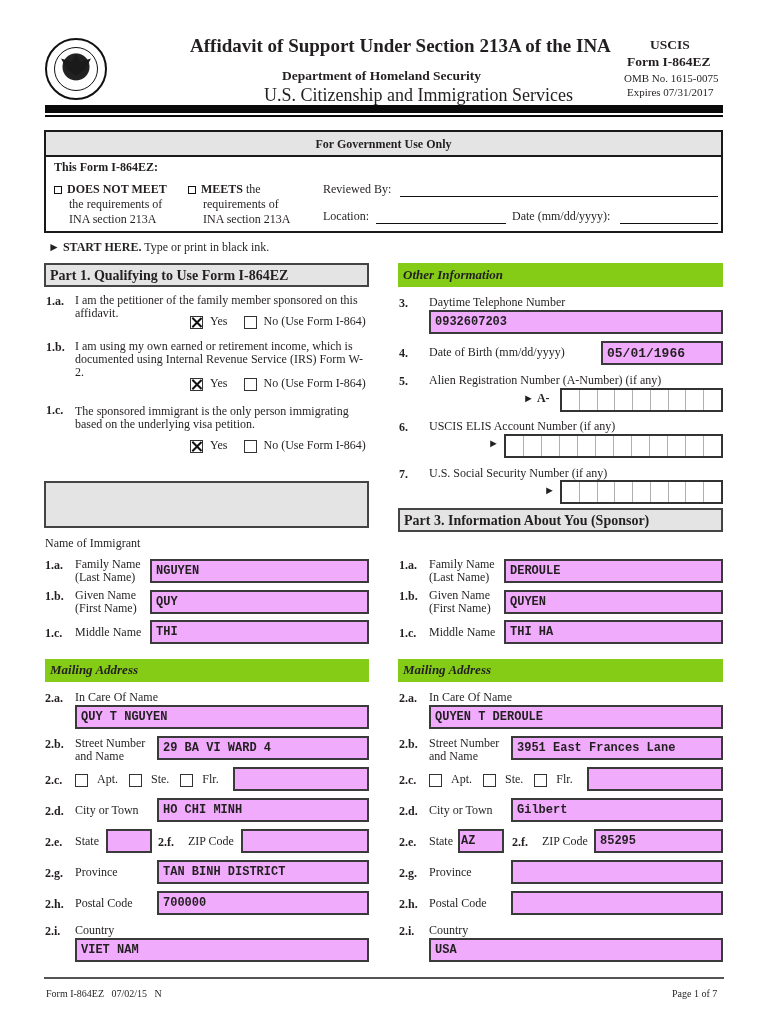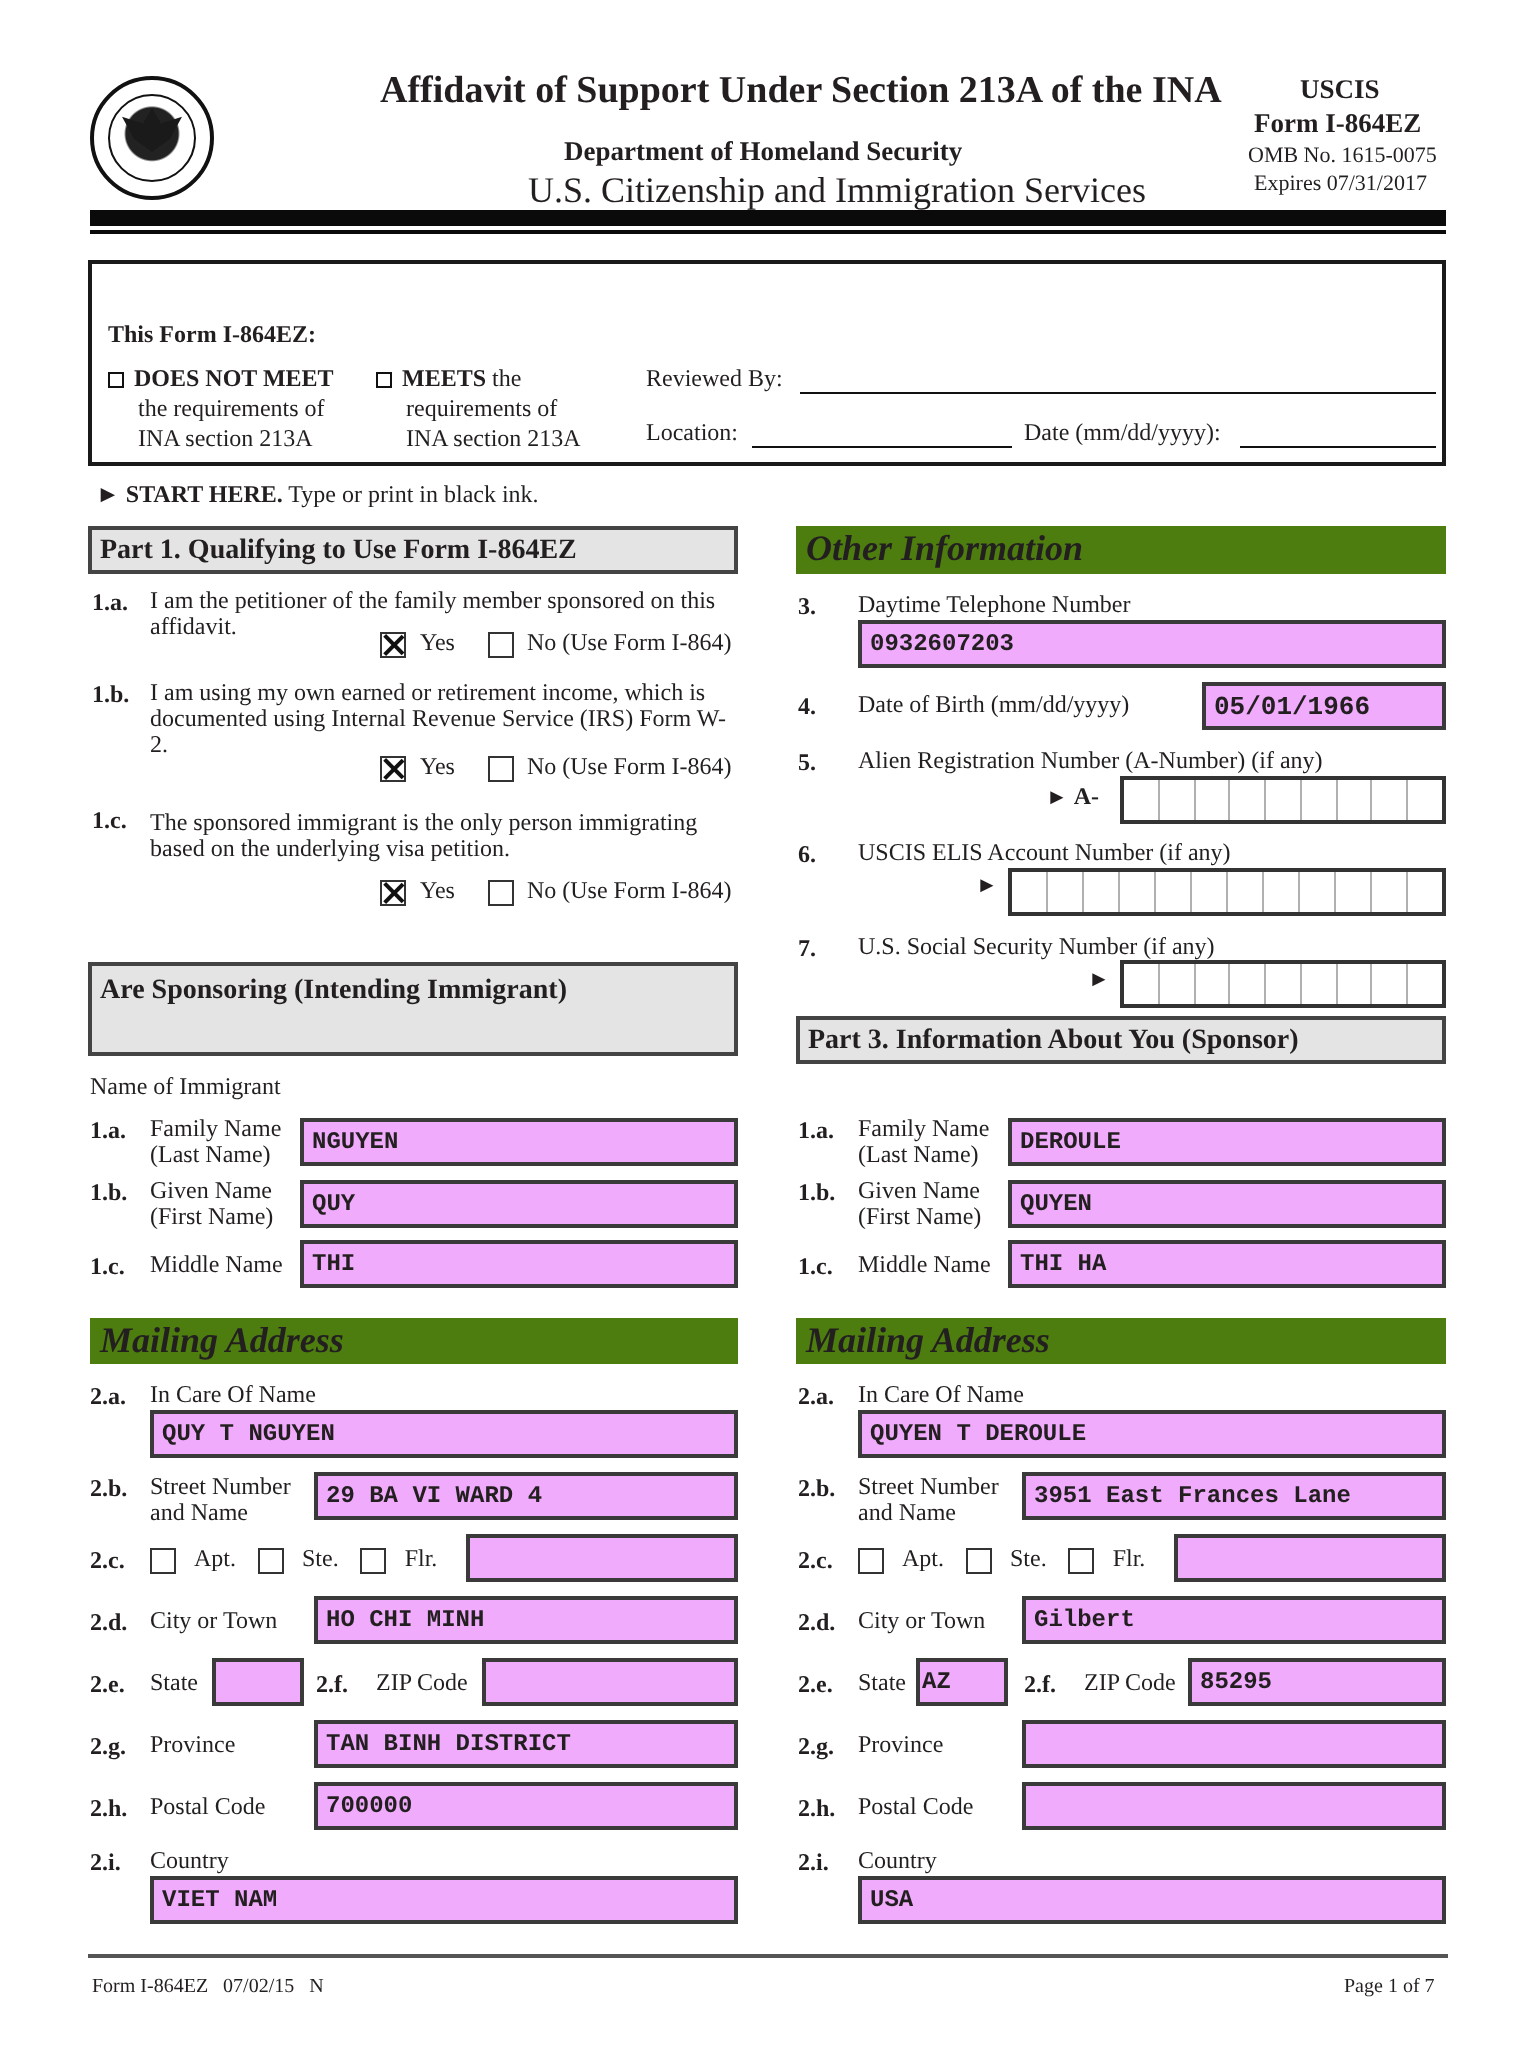--- a/index.html
+++ b/index.html
@@ -28,21 +28,21 @@
   .gov-form { left: 8px; top: 28px; font-size: 12px; font-weight: bold; }
   .small-cb { display: inline-block; width: 8px; height: 8px; border: 1px solid #111; vertical-align: middle; margin-right: 5px; }
   .gov-opt { font-size: 12px; line-height: 15px; }
   .line { border-bottom: 1px solid #111; }
   .fs12 { font-size: 12px; }
 
   .start { left: 48px; top: 240px; font-size: 12px; white-space: nowrap; }
 
   
   .part-head { border: 2px solid #444; background: #e4e4e4; font-weight: bold; font-size: 14px; padding-left: 4px; }
-  .sub-head { background: #4d7c0f; font-weight: bold; font-style: italic; font-size: 18px; padding-left: 5px; }
+  .sub-head { background: #84cc16; font-weight: bold; font-style: italic; font-size: 13px; padding-left: 5px; }
 
   .num { font-weight: bold; font-size: 12px; }
   .lbl { font-size: 12px; line-height: 13px; }
   .box { border: 2px solid #3a3a3a; background: #f0abfc; font-size: 12px; padding-left: 4px; display: flex; align-items: center; }
   .cb { display: inline-block; width: 13px; height: 13px; border: 1px solid #333; background: #fff; vertical-align: middle; position: relative; }
   .cb.checked::before, .cb.checked::after { content: ""; position: absolute; left: 5px; top: -1px; width: 1.5px; height: 13px; background: #111; }
   .cb.checked::before { transform: rotate(45deg); }
   .cb.checked::after { transform: rotate(-45deg); }
   .cbx { font-size: 12px; white-space: nowrap; }
   .cells { border: 2px solid #333; display: flex; background: #fff; }
@@ -65,20 +65,21 @@
 <div class="abs dept">Department of Homeland Security</div>
 <div class="abs uscis-services">U.S. Citizenship and Immigration Services</div>
 <div class="abs r-uscis">USCIS</div>
 <div class="abs r-form">Form I-864EZ</div>
 <div class="abs r-omb">OMB No. 1615-0075</div>
 <div class="abs r-exp">Expires 07/31/2017</div>
 <div class="abs hrule-thick"></div>
 <div class="abs hrule-thin"></div>
 
 <div class="abs gov-box">
+  <div class="gov-head">For Government Use Only</div>
   <div class="abs gov-form">This Form I-864EZ:</div>
 
   <div class="abs gov-opt" style="left:8px; top:50px; width:140px;">
     <div><span class="small-cb"></span><b>DOES NOT MEET</b></div>
     <div style="padding-left:15px;">the requirements of</div>
     <div style="padding-left:15px;">INA section 213A</div>
   </div>
   <div class="abs gov-opt" style="left:142px; top:50px; width:130px;">
     <div><span class="small-cb"></span><b>MEETS</b><span> the</span></div>
     <div style="padding-left:15px;">requirements of</div>
@@ -182,21 +183,20 @@
     <span></span>
     <span></span>
     <span></span>
     <span></span>
     <span></span>
     <span></span>
     <span></span>
 </div>
 
 <div class="abs part-head" style="left:44px; top:481px; width:325px; height:47px; line-height:19px; padding-top:3px;">
-  <div>Are Sponsoring (Intending Immigrant)</div>
 </div>
 <div class="abs lbl" style="left:45px; top:537px;">Name of Immigrant</div>
 
 <div class="abs num" style="left:45px; top:558px;">1.a.</div>
 <div class="abs lbl" style="left:75px; top:558px;">
     <div>Family Name</div>
     <div>(Last Name)</div>
   </div>
 <div class="abs box mono" style="left:150px; top:559px; width:219px; height:24px;">NGUYEN</div>
 

